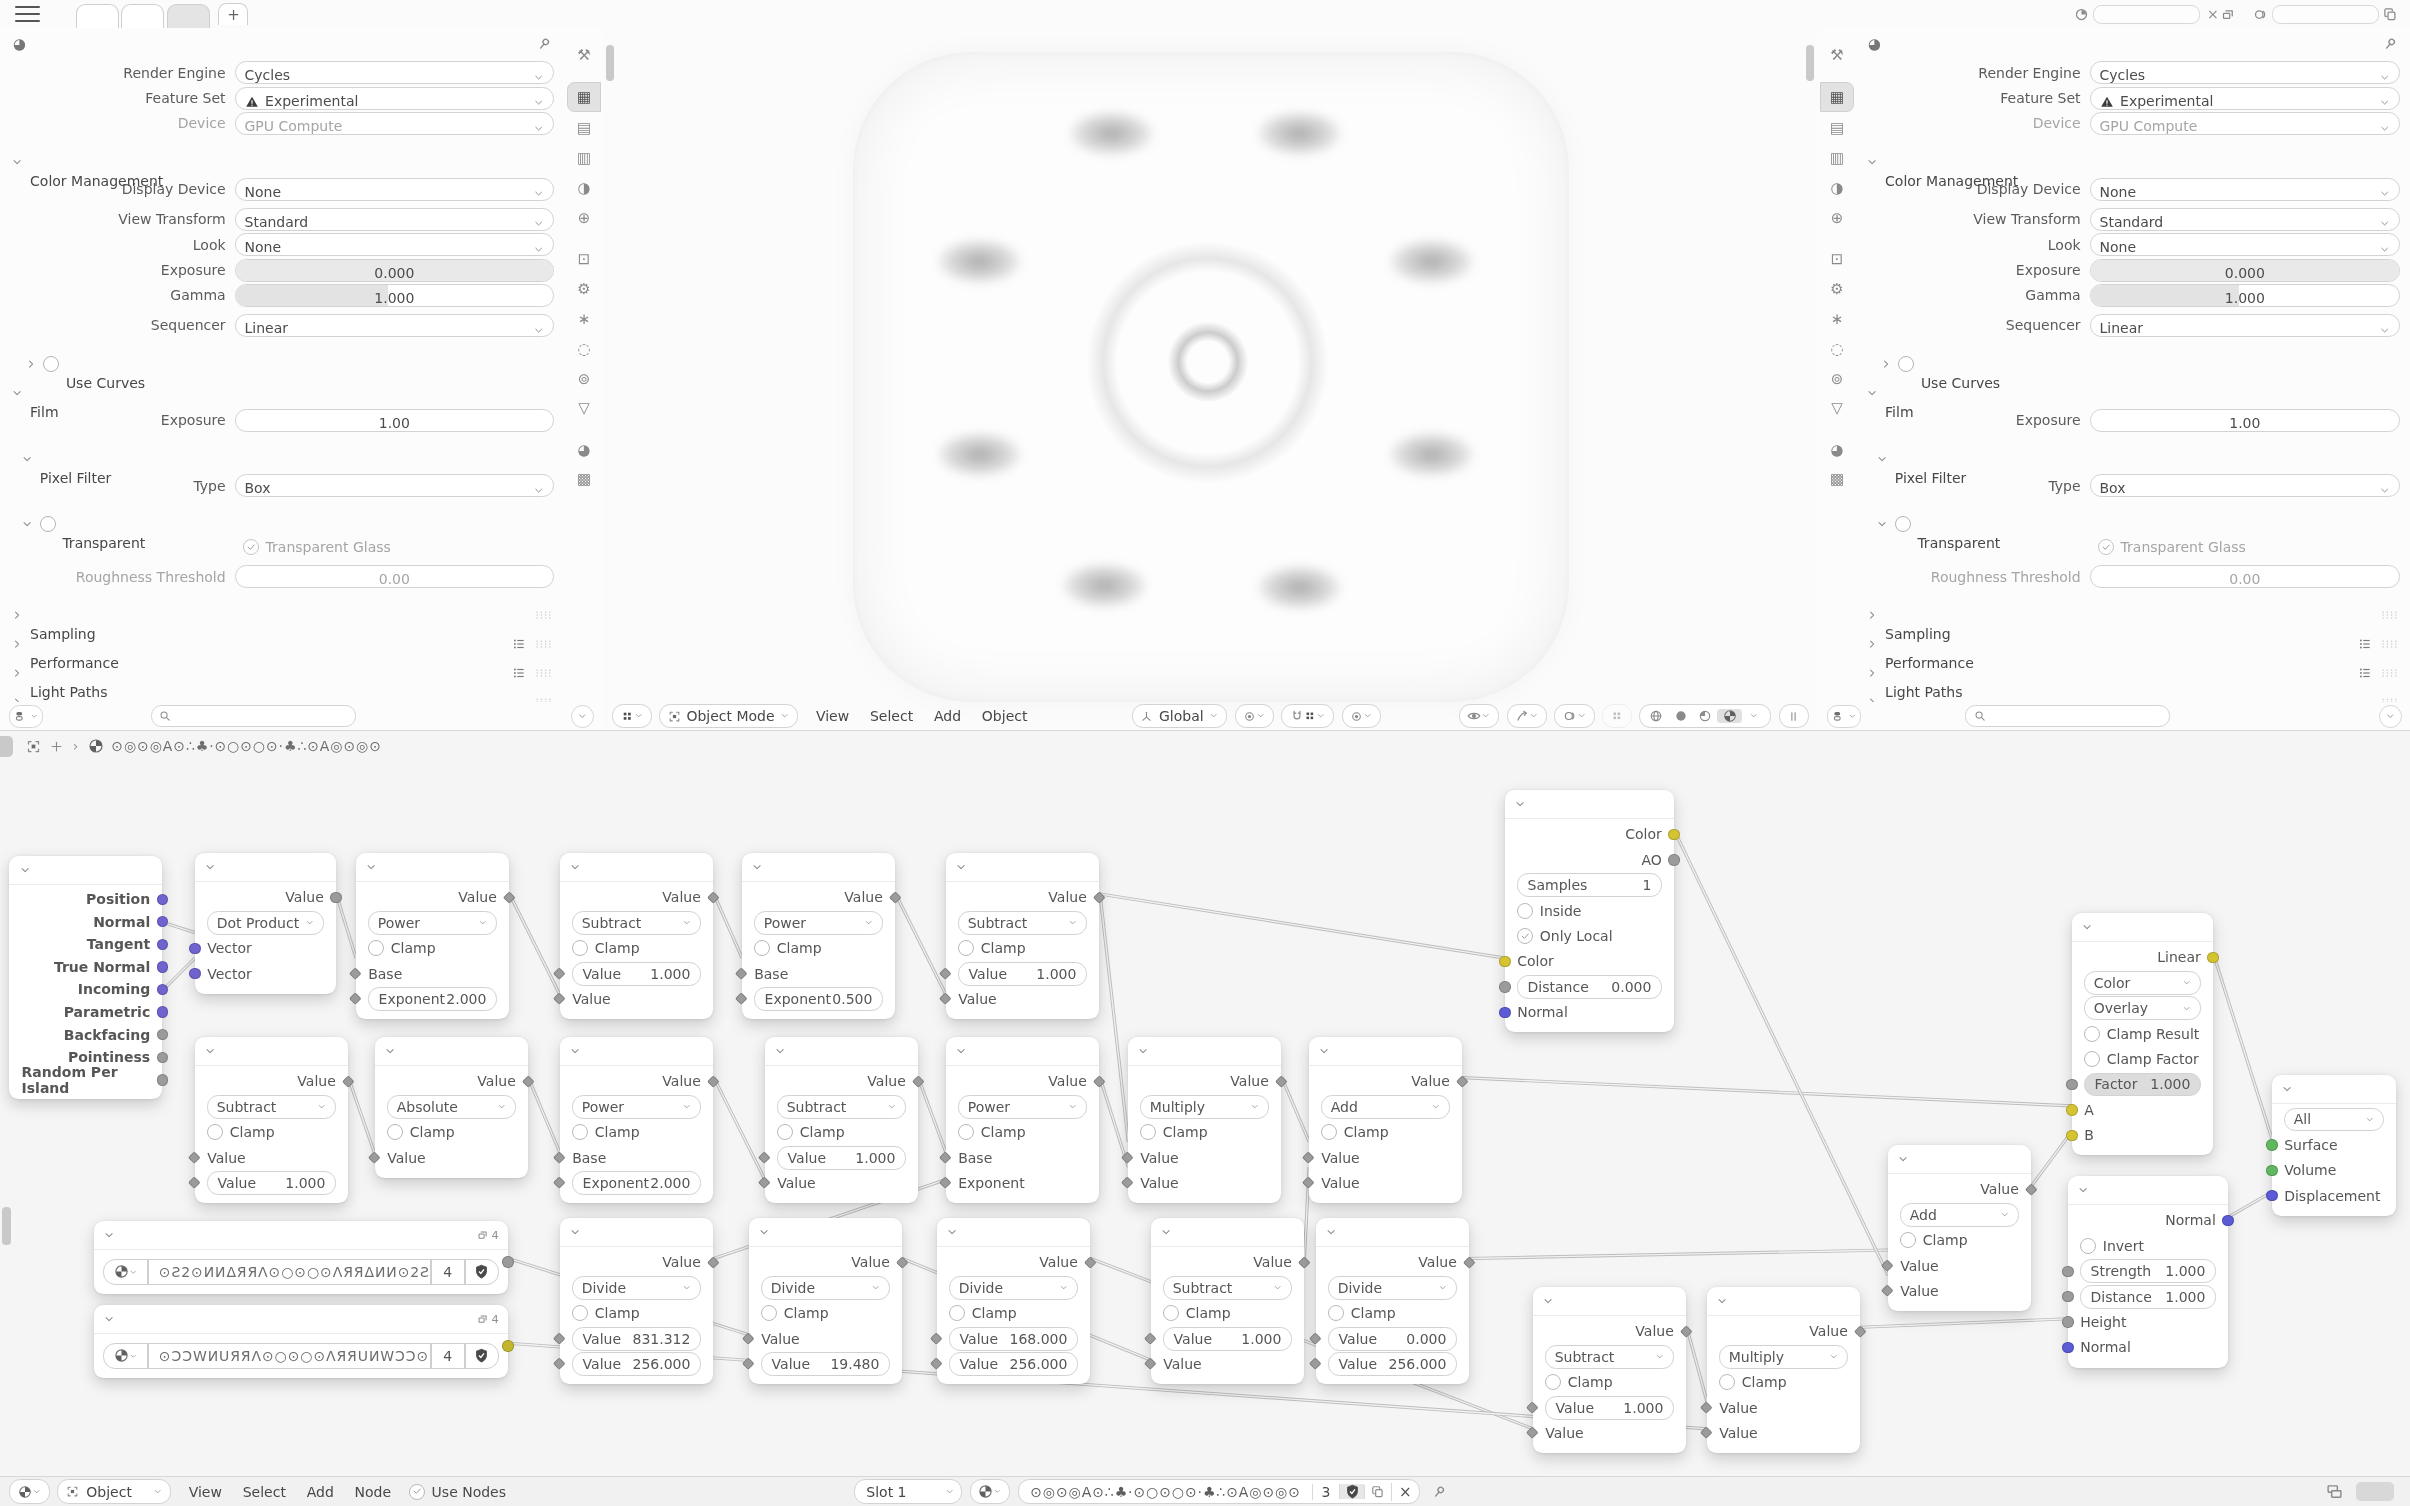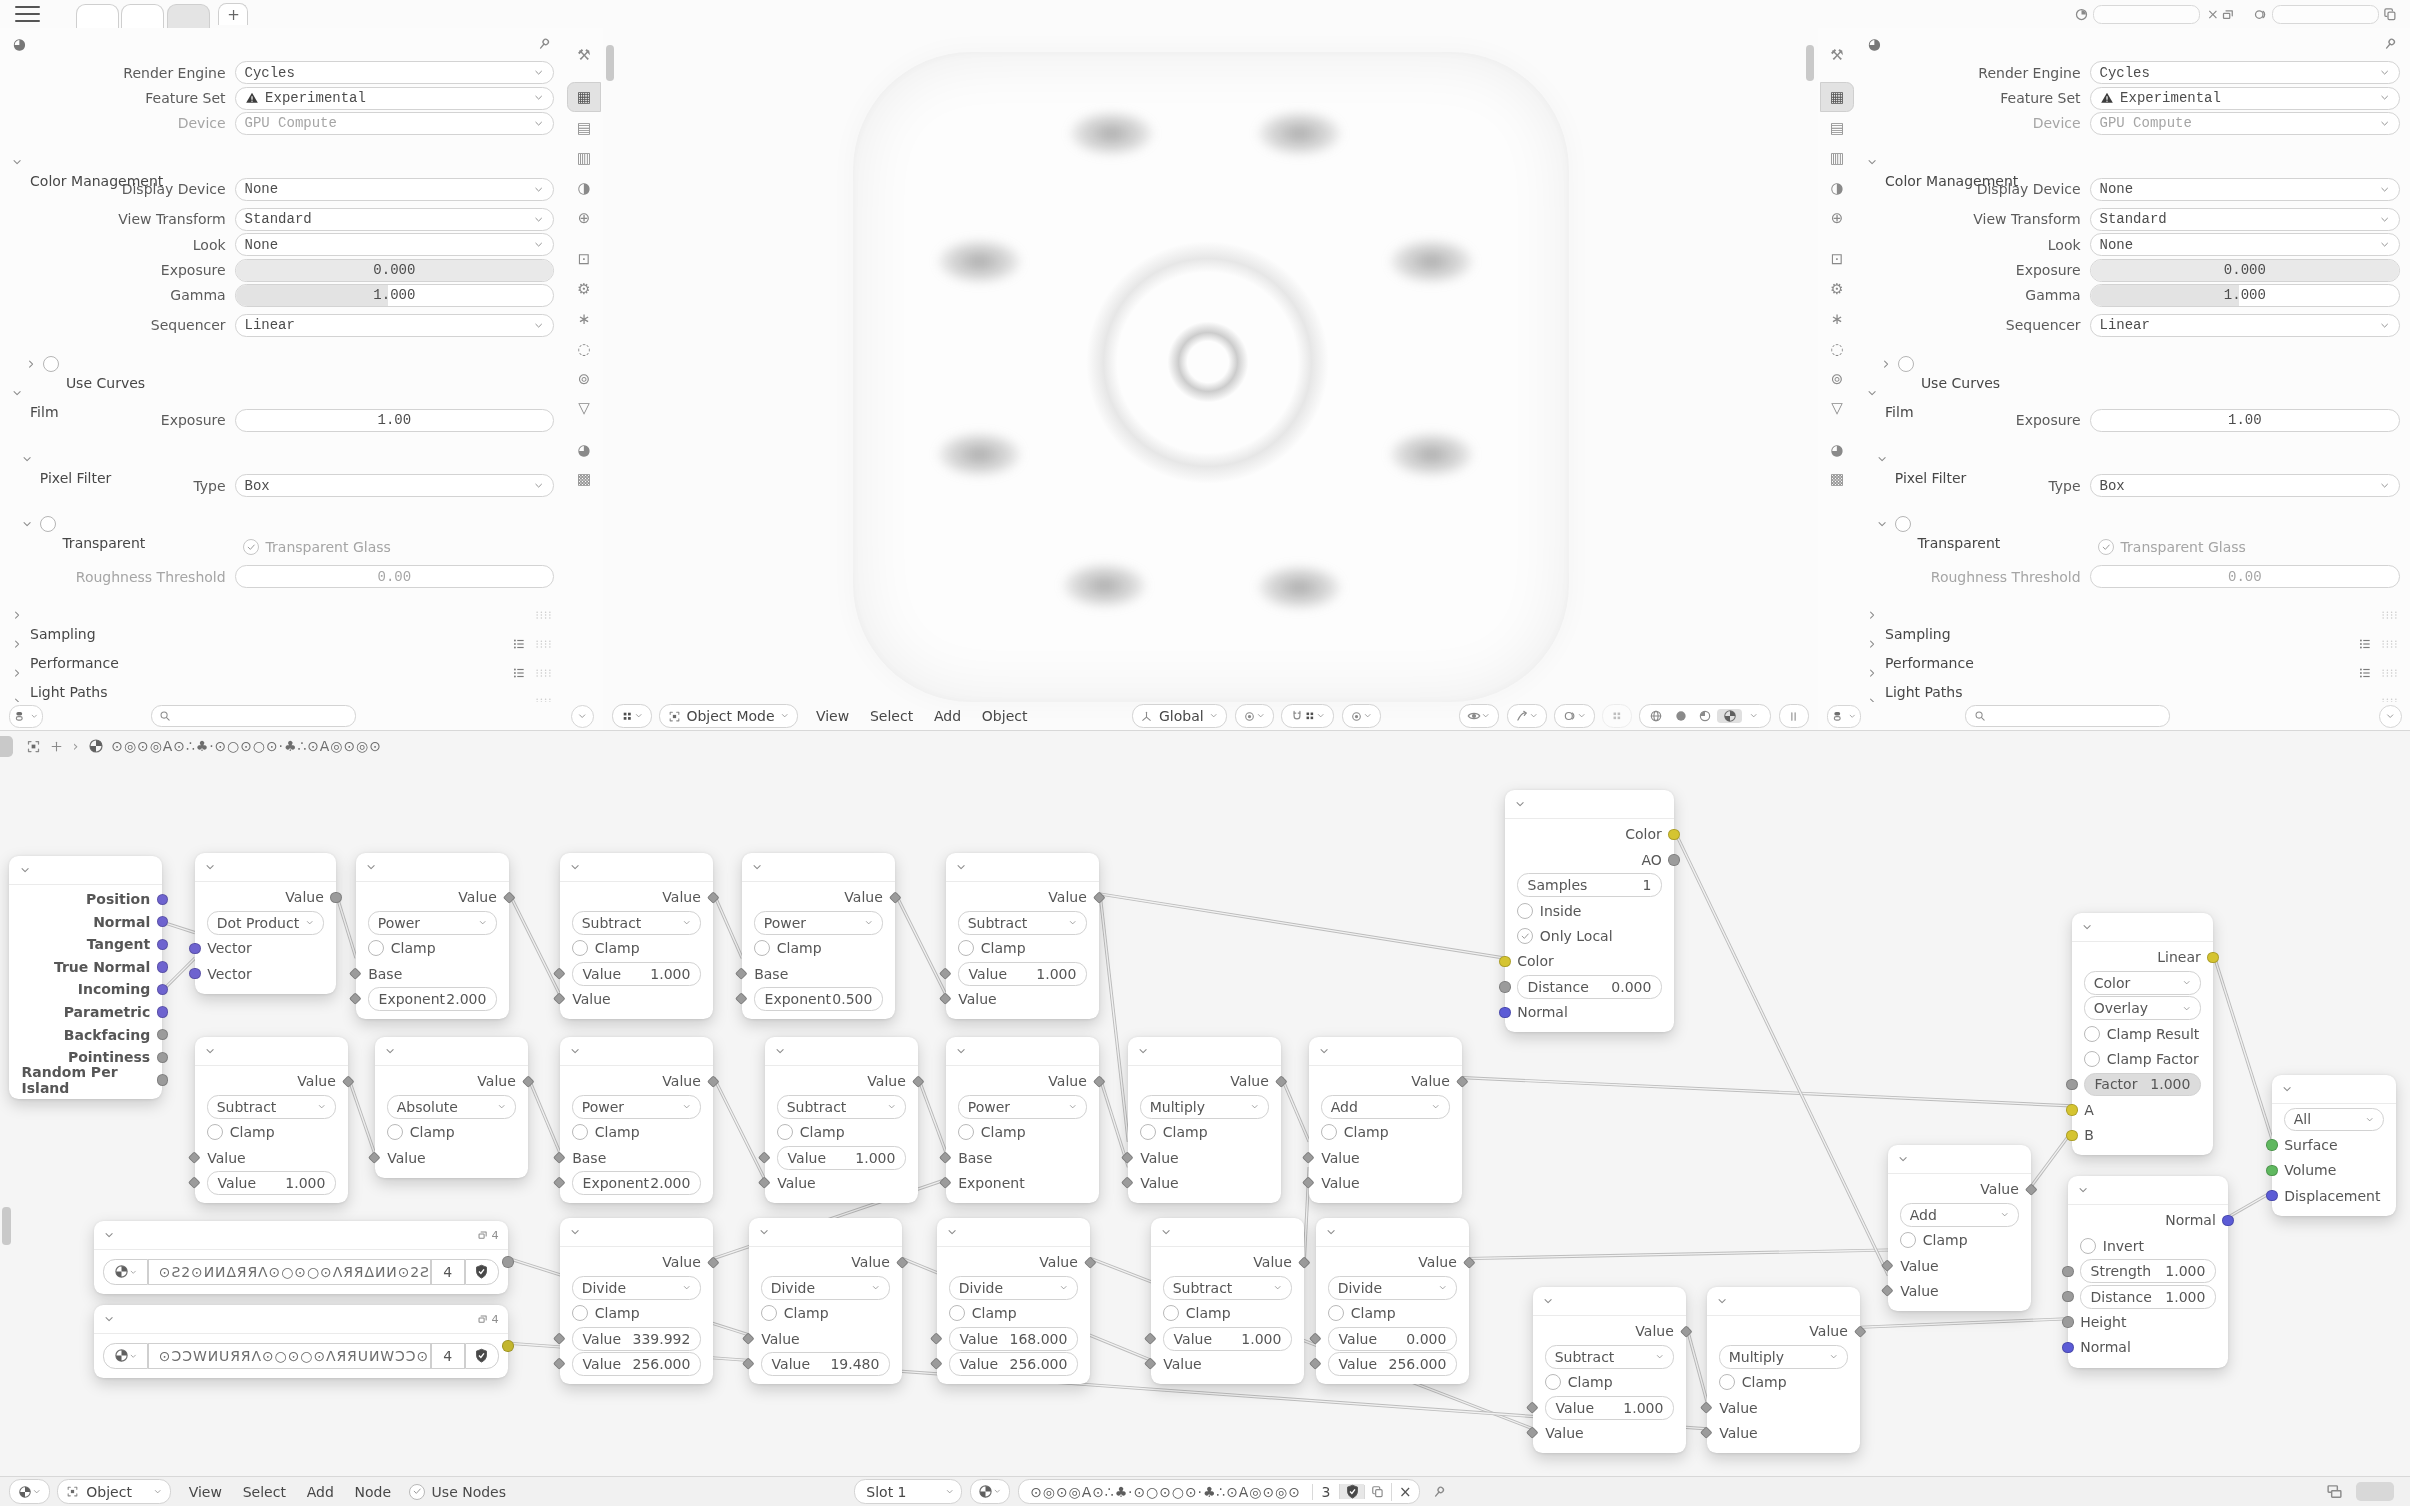--- a/index.html
+++ b/index.html
@@ -24,22 +24,22 @@
   #panel-left{left:0;width:603px;border-right:0.9px solid #d8d8d8;}
   #panel-right{left:1817px;width:593px;border-left:0.9px solid #d8d8d8;}
   .pcontent{position:absolute;top:0;bottom:28px;overflow:hidden;}
   .ptabs{position:absolute;top:0;bottom:0;width:38px;display:flex;flex-direction:column;align-items:center;padding-top:13px;box-sizing:border-box;}
   .ptab{width:32px;height:28px;display:flex;align-items:center;justify-content:center;color:#8a8a8a;font-size:15px;margin-bottom:1.9px;}
   .ptab.active{background:#e2e2e2;border:0.9px solid #cfcfcf;color:#555;}
   .ptab.gap{margin-top:11.3px;}
   .phead{height:32px;display:flex;align-items:center;padding:0 13px;}
   .prow{display:flex;align-items:center;height:25.4px;}
   .plabel{width:235px;text-align:right;padding-right:9.4px;color:#5b5b5b;box-sizing:border-box;flex:none;white-space:nowrap;}
-  .pfield{flex:1;height:21px;border:0.9px solid #d3d3d3;border-radius:11.3px;background:#fff;display:flex;align-items:center;
-          padding:0 8.5px;margin-right:11.3px;color:#4c4c4c;position:relative;overflow:hidden;font-family:Liberation Mono, monospace;}
+  .pfield{flex:1;height:21px;border:0.9px solid #d3d3d3;border-radius:11.3px;background:#fff;display:flex;align-items:flex-end;
+          padding:0 8.5px;margin-right:11.3px;color:#4c4c4c;position:relative;overflow:hidden;}
   .pfield .chv{margin-left:auto;}
   .pfield.dis{color:#a5a5a5;}
   .dislab{color:#a5a5a5 !important;}
   .slfill{position:absolute;left:0;top:0;bottom:0;background:#e3e3e3;}
   .slval{position:relative;width:100%;text-align:center;}
   .secrow{display:flex;align-items:center;height:29px;padding-left:11.3px;color:#474747;}
   .secrow .txt{margin-left:6.6px;margin-top:38px;}
   .secrow .rightic{margin-left:auto;margin-right:13px;display:flex;align-items:center;gap:9.4px;}
   .sub1{padding-left:24.5px;}
   .sub2{padding-left:21px;}
@@ -1649,21 +1649,21 @@
               </div>
             </div>
             <div class="nrow">
               <span class="ncheck"></span>
               <span>Clamp</span>
             </div>
             <div class="nrow">
               <span class="sockd sdl" style="background: rgb(155, 155, 155);"></span>
               <div class="nfield">
                 <span>Value</span>
-                <span class="v">339.992</span>
+                <span class="v">831.312</span>
               </div>
             </div>
             <div class="nrow">
               <span class="sockd sdl" style="background: rgb(155, 155, 155);"></span>
               <div class="nfield">
                 <span>Value</span>
                 <span class="v">256.000</span>
               </div>
             </div>
           </div>

